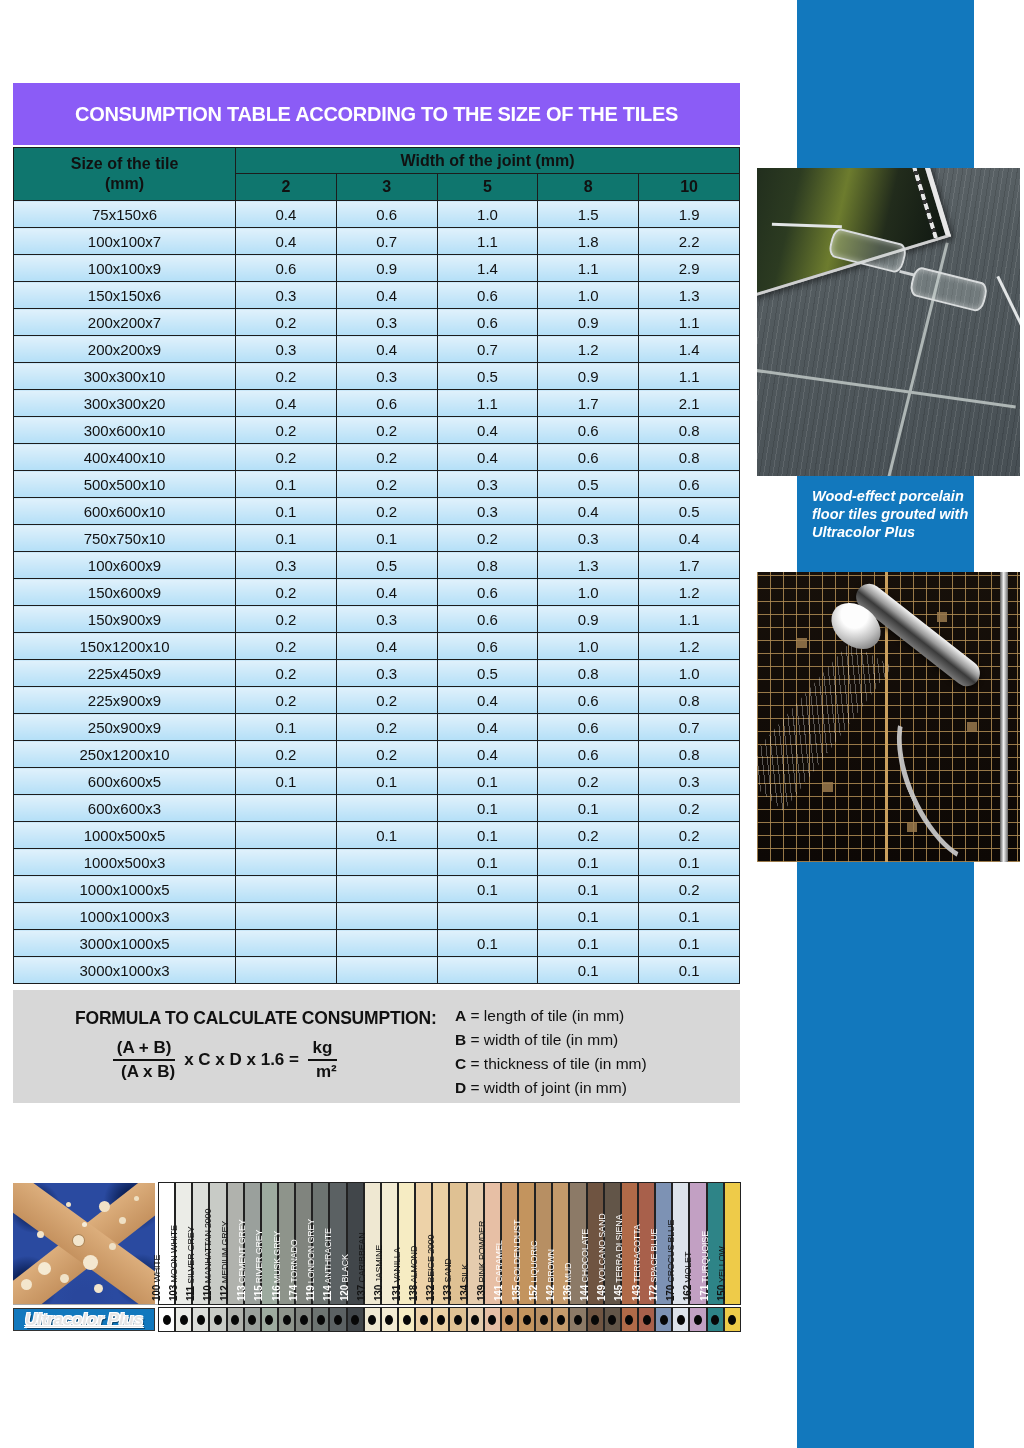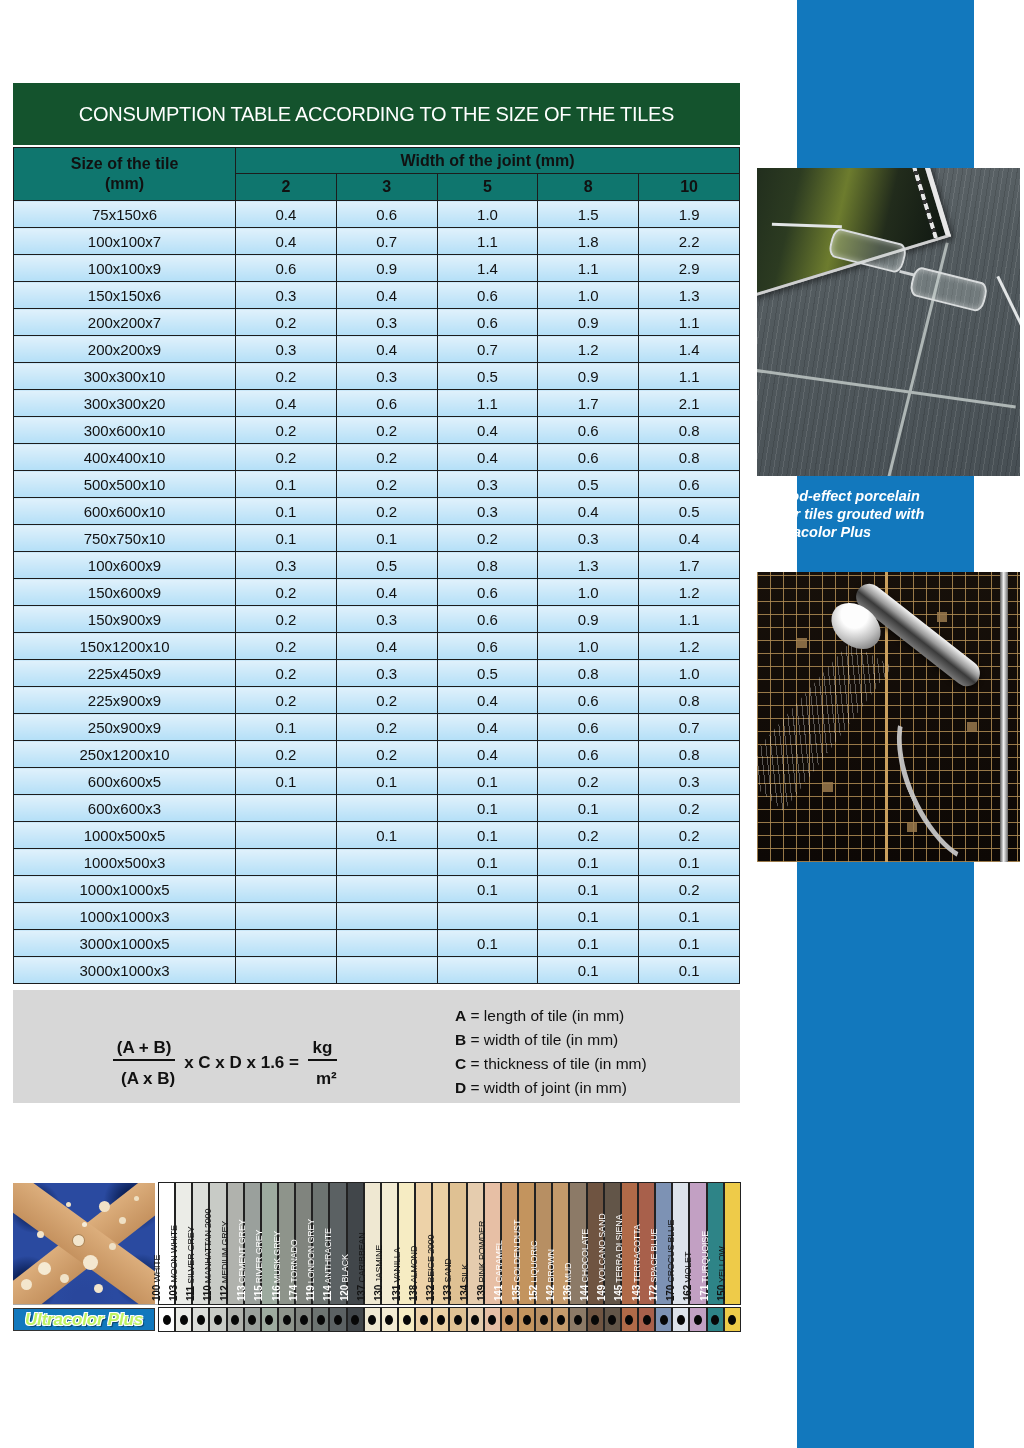--- a/index.html
+++ b/index.html
@@ -4,40 +4,40 @@
 <style>
   * { margin:0; padding:0; box-sizing:border-box; }
   body { background:#888; font-family:"Liberation Sans", sans-serif; }
   .page { position:relative; width:1024px; height:1448px; background:#fff; margin:0 auto; overflow:hidden; }
 
   
   .stripe { position:absolute; left:797px; top:0; width:177px; height:1448px; background:#1278bd; }
 
   
   .table-title { position:absolute; left:13px; top:83px; width:727px; height:62px;
-    background:#14532d; color:#fff; text-align:center; display:flex; flex-direction:column;
-    justify-content:center; gap:2px; font-weight:normal; font-size:20px; letter-spacing:-0.3px; }
+    background:#8b5cf6; color:#fff; text-align:center; display:flex; flex-direction:column;
+    justify-content:center; gap:2px; font-weight:bold; font-size:20px; letter-spacing:-0.3px; }
   .cons-table { position:absolute; left:13px; top:147px; width:727px; border-collapse:collapse;
     table-layout:fixed; font-size:15px; color:#111; }
   .cons-table th, .cons-table td { border:1.6px solid #1c1c1c; text-align:center; padding:0; }
   .cons-table thead th { background:#0f766e; font-weight:bold; }
   .th-size { width:222px; font-size:16px; line-height:1.25; }
   .th-joint { height:26px; font-size:16px; }
   .th-num { height:27px; font-size:16px; }
   .cons-table tbody td { height:27px; background:linear-gradient(180deg,#e0f1fb 0%,#b4dff7 100%); }
   .cons-table tbody td.size-cell { font-size:15px; }
 
   
   .formula-box { position:absolute; left:13px; top:990px; width:727px; height:113px; background:#d7d7d7; }
   .formula-head { position:absolute; left:62px; top:18px; font-weight:bold; font-size:17.5px; color:#111; letter-spacing:-0.2px; }
   .formula-line { position:absolute; left:100px; top:48px; display:flex; align-items:center; gap:9px;
     font-weight:bold; font-size:17px; color:#111; }
   .frac { display:inline-block; text-align:center; line-height:1.15; }
   .frac .top { display:block; border-bottom:2.2px solid #111; padding:0 3px 1px; }
-  .frac .bot { display:block; padding-top:8px;margin-left:8px; }
+  .frac .bot { display:block; padding-top:1px;margin-left:8px; }
   .defs { position:absolute; left:442px; top:14px; font-size:15.5px; color:#111; line-height:1.55; }
   .def-line b { font-weight:bold; }
 
   
   .calc-note { position:absolute; left:13px; top:1112px; width:730px; font-style:italic;
     font-size:14.8px; line-height:1.35; color:#111; text-align:justify; }
   .nb-note { position:absolute; left:13px; top:1345px; width:720px; font-style:italic; font-weight:bold;
     font-size:15.5px; line-height:1.3; color:#111; }
 
   
@@ -60,22 +60,22 @@
       -38px -6px 0 -2px #f2e4ca, -52px 44px 0 0 #f3e6cd, 6px -16px 0 -3px #f6ecd8,
       58px -42px 0 -3px #efe0c2, -10px -36px 0 -3px #f0e2c6, 20px 48px 0 -1px #f2e5cc; }
   .color-columns { flex:1; display:flex; gap:2px; }
   .color-col { position:relative; flex:1; outline:1px solid #222; }
   .col-label { position:absolute; left:50%; bottom:3px; margin-left:-5px; transform-origin:0 100%;
     transform:rotate(-90deg); white-space:nowrap; font-size:9px; line-height:10px; letter-spacing:-0.2px; }
   .col-label b { font-size:10px; }
   .logo-strip { display:flex; height:27px; gap:4px; border-top:1px solid #aaa; padding-top:3px; }
   .logo-box { width:142px; background:#1278bd; border:1px solid #333; display:flex; align-items:center;
     justify-content:center; }
-  .logo-text { font-style:italic; font-weight:bold; font-size:17px; color:#bef264; letter-spacing:-0.2px;
-    text-shadow:-1px -1px 0 #fff, 1px -1px 0 #fff, -1px 1px 0 #fff, 1px 1px 0 #fff, 2px 2px 1px rgba(0,0,0,.45); }
+  .logo-text { font-style:italic; font-weight:bold; font-size:17px; color:#e5e5e5; letter-spacing:-0.2px;
+    text-shadow:-1px -1px 0 #fff, 1px -1px 0 #fff, -1px 1px 0 #fff, 1px 1px 0 #fff, 2px 2px 1px rgba(0,0,0,.45);text-decoration:underline; }
   .swatch-row { flex:1; display:flex; gap:2px; }
   .swatch { position:relative; flex:1; outline:1px solid #222; display:flex; align-items:center; justify-content:center; }
   .dot { width:8px; height:10px; border-radius:50%; background:#070707; }
 
   
   .photo1 { position:absolute; left:757px; top:168px; width:263px; height:308px; overflow:hidden;
     background:
      repeating-linear-gradient(99deg, rgba(255,255,255,0.10) 0 1px, rgba(0,0,0,0) 1px 5px, rgba(0,0,0,0.12) 5px 6px, rgba(0,0,0,0) 6px 9px),
      linear-gradient(160deg,#60686c 0%, #525a5e 40%, #474f54 100%); }
   .grout-line { position:absolute; background:#aeb6b5; }
@@ -107,21 +107,21 @@
     border-radius:13px; background:linear-gradient(180deg,#f5f5f5 0%,#9a9a9a 35%,#3a3a3a 60%,#777 100%);
     box-shadow:1px 2px 5px rgba(0,0,0,.6); }
   .shower-head { position:absolute; left:72px; top:34px; width:54px; height:40px; transform:rotate(38deg);
     border-radius:50%; background:radial-gradient(circle at 35% 30%, #fdfdfd 0 30%, #bdbdbd 60%, #555 100%); }
   .spray { position:absolute; left:-4px; top:64px; width:120px; height:180px; transform:rotate(16deg); opacity:.55;
     background:repeating-linear-gradient(68deg, rgba(255,255,255,.55) 0 1px, rgba(0,0,0,0) 1px 5px);
     clip-path:polygon(60% 0, 100% 6%, 46% 100%, 0 86%); }
   .hose { position:absolute; left:150px; top:118px; width:90px; height:180px; border:5px solid #cfcfcf;
     border-color:transparent transparent transparent #cfcfcf; border-radius:50%; transform:rotate(-24deg); opacity:.9; }
 
-  .caption { position:absolute; left:768px; width:158px; color:#fff; font-weight:bold; font-style:italic;
+  .caption { position:absolute; left:812px; width:158px; color:#fff; font-weight:bold; font-style:italic;
     font-size:14.5px; line-height:1.25; }
   .cap1 { top:487px; }
   .cap2 { top:874px; }
 </style>
 </head>
 <body>
 
 <div class="page">
 
   <div class="stripe"></div>
@@ -407,20 +407,21 @@
           <td></td>
           <td></td>
           <td></td>
           <td>0.1</td>
           <td>0.1</td>
         </tr>
       </tbody>
   </table>
 
   <div class="formula-box">
+    <div class="formula-head">FORMULA TO CALCULATE CONSUMPTION:</div>
     <div class="formula-line">
       <span class="frac">
         <span class="top">(A + B)</span>
         <span class="bot">(A x B)</span>
       </span>
       <span>x C x D x 1.6 =</span>
       <span class="frac">
         <span class="top">kg</span>
         <span class="bot">m²</span>
       </span>

